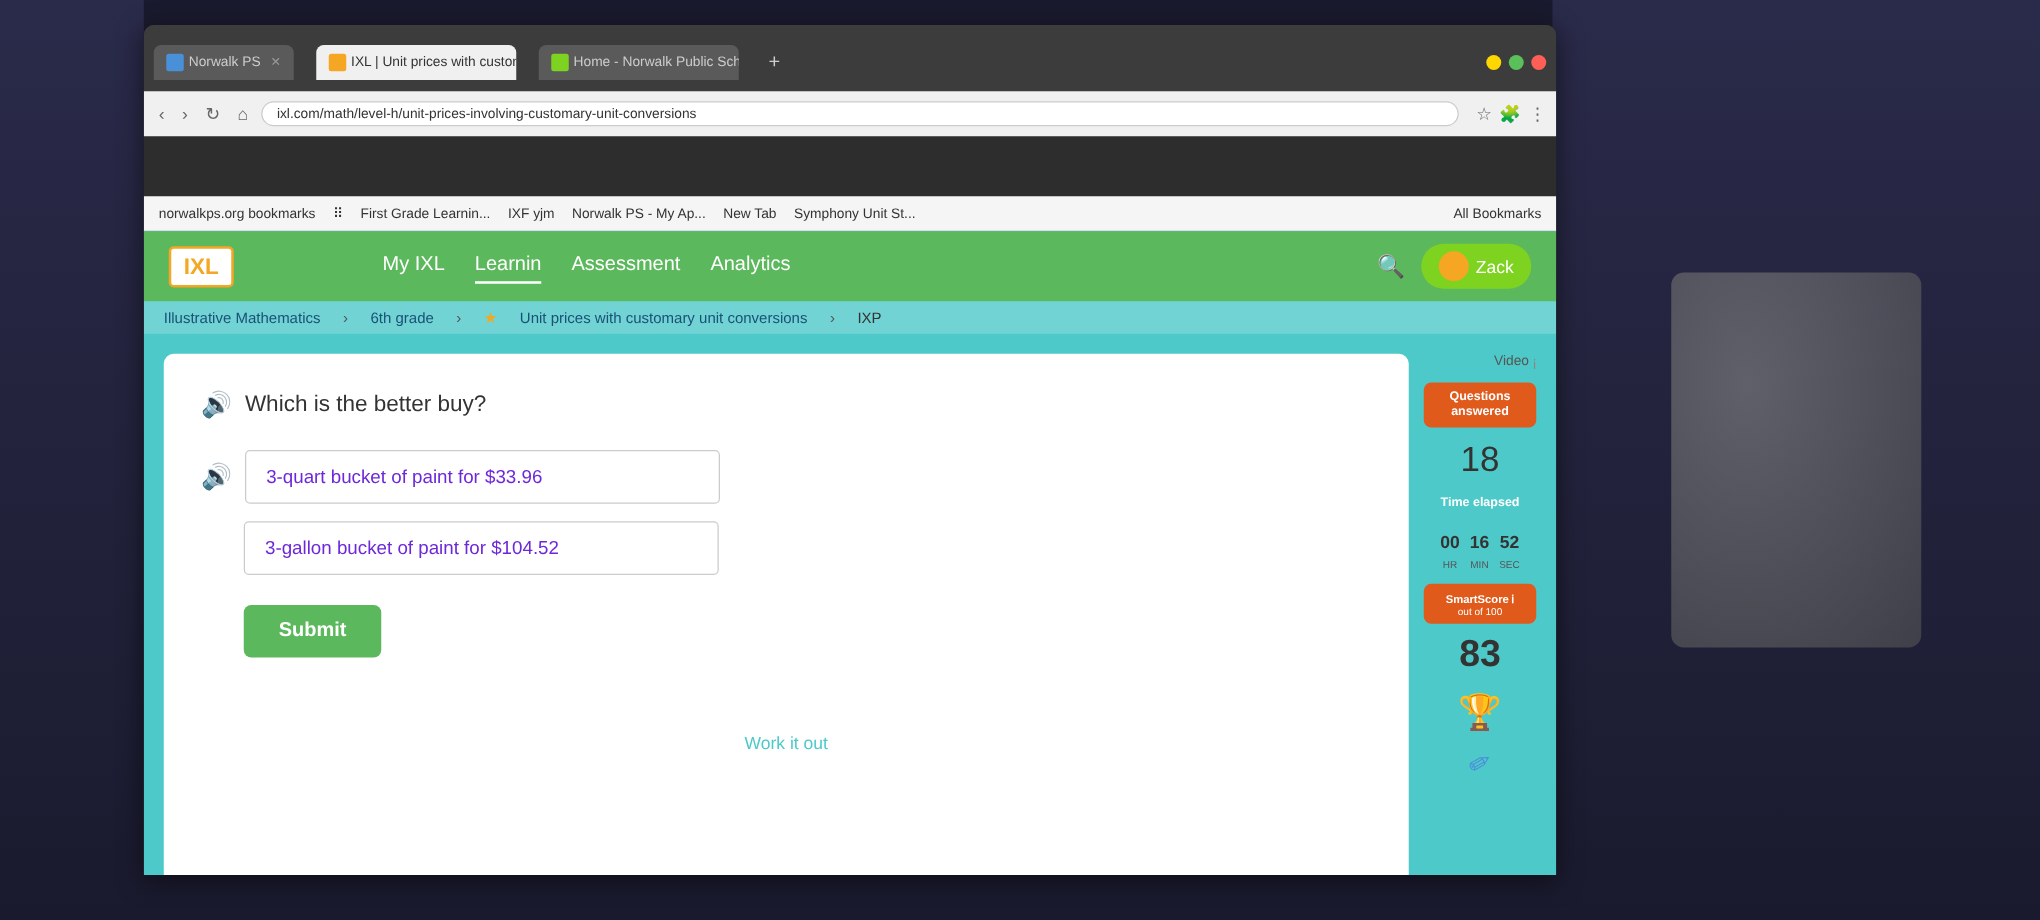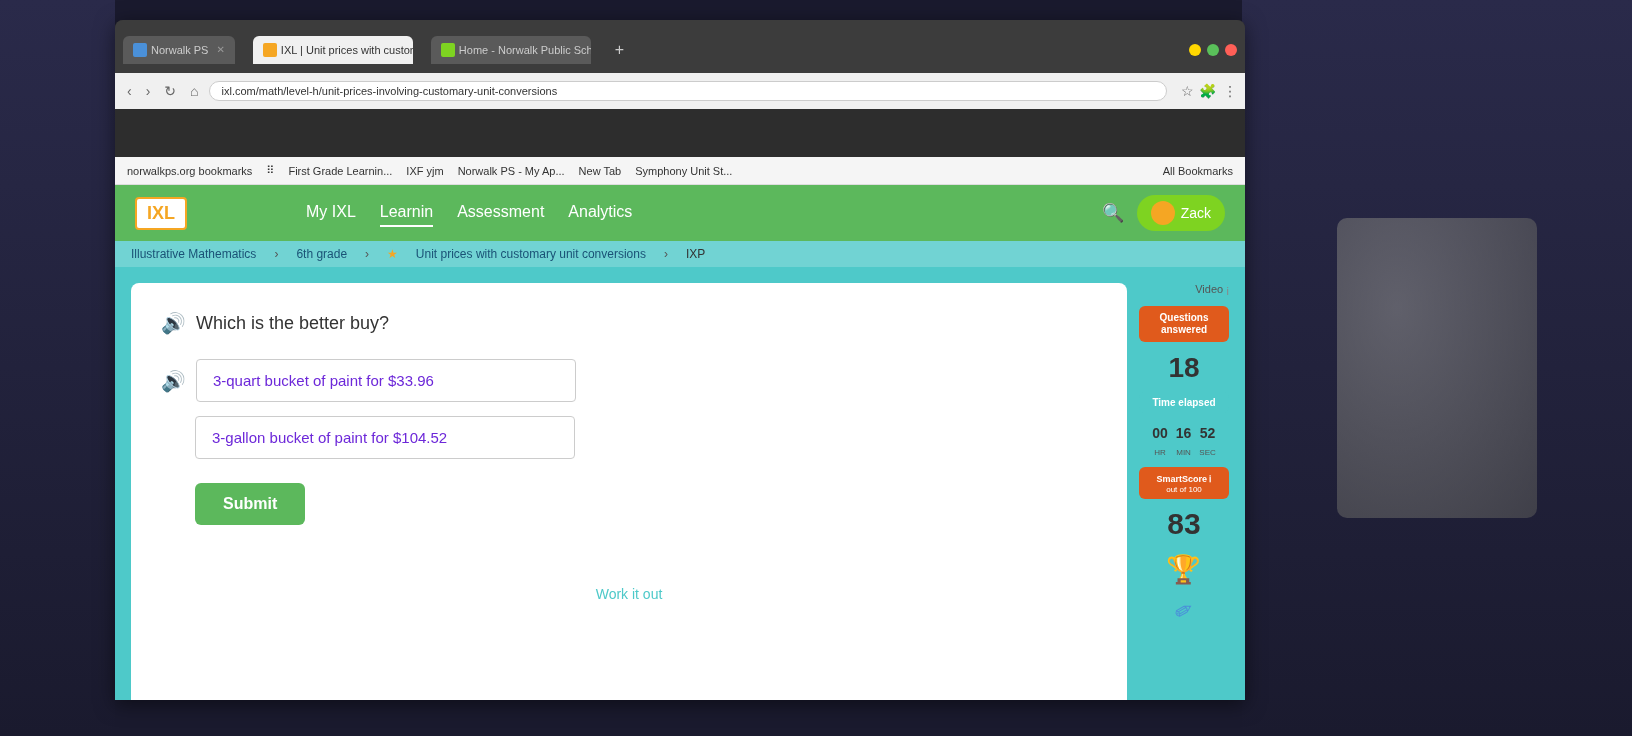--- a/index.html
+++ b/index.html
@@ -67,21 +67,21 @@
     .option-box { border: 1px solid #ccc; border-radius: 4px; padding: 12px 16px; font-size: 15px; color: #6d28d9; width: 380px; cursor: pointer; background: white; }
     .submit-btn { background: #5cb85c; color: white; border: none; border-radius: 6px; padding: 12px 28px; font-size: 16px; font-weight: bold; cursor: pointer; margin-top: 10px; }
     .work-it-out { text-align: center; margin-top: 60px; }
     .work-link { color: #4ec9c9; text-decoration: none; font-size: 14px; cursor: pointer; }
 
     
     .sidebar-panel { width: 90px; display: flex; flex-direction: column; gap: 8px; }
     .video-label { font-size: 11px; color: #555; text-align: right; display: flex; align-items: flex-start; justify-content: flex-end; gap: 3px; }
     .qa-box { background: #e05a1c; border-radius: 6px; padding: 6px 10px; text-align: center; }
     .qa-label { font-size: 10px; color: white; font-weight: bold; line-height: 1.2; }
-    .qa-count { font-size: 28px; font-weight: bold; color: #333; text-align: center; margin-top: 2px; }
+    .qa-count { font-size: 28px; font-weight: normal; color: #333; text-align: center; margin-top: 2px; }
     .time-box { background: #4ec9c9; border-radius: 6px; padding: 5px 8px; text-align: center; }
     .time-label { font-size: 10px; color: white; font-weight: bold; }
     .time-display { display: flex; justify-content: center; gap: 8px; margin-top: 4px; }
     .time-unit { text-align: center; }
     .time-num { font-size: 14px; font-weight: bold; color: #333; display: block; }
     .time-unit-label { font-size: 8px; color: #555; }
     .smartscore-box { background: #e05a1c; border-radius: 6px; padding: 5px 8px; text-align: center; }
     .ss-label { font-size: 9px; color: white; font-weight: bold; display: flex; align-items: center; justify-content: center; gap: 2px; }
     .ss-score { font-size: 30px; font-weight: bold; color: #333; text-align: center; }
     .trophy-icon { font-size: 28px; text-align: center; color: #d4a017; margin-top: 4px; }

